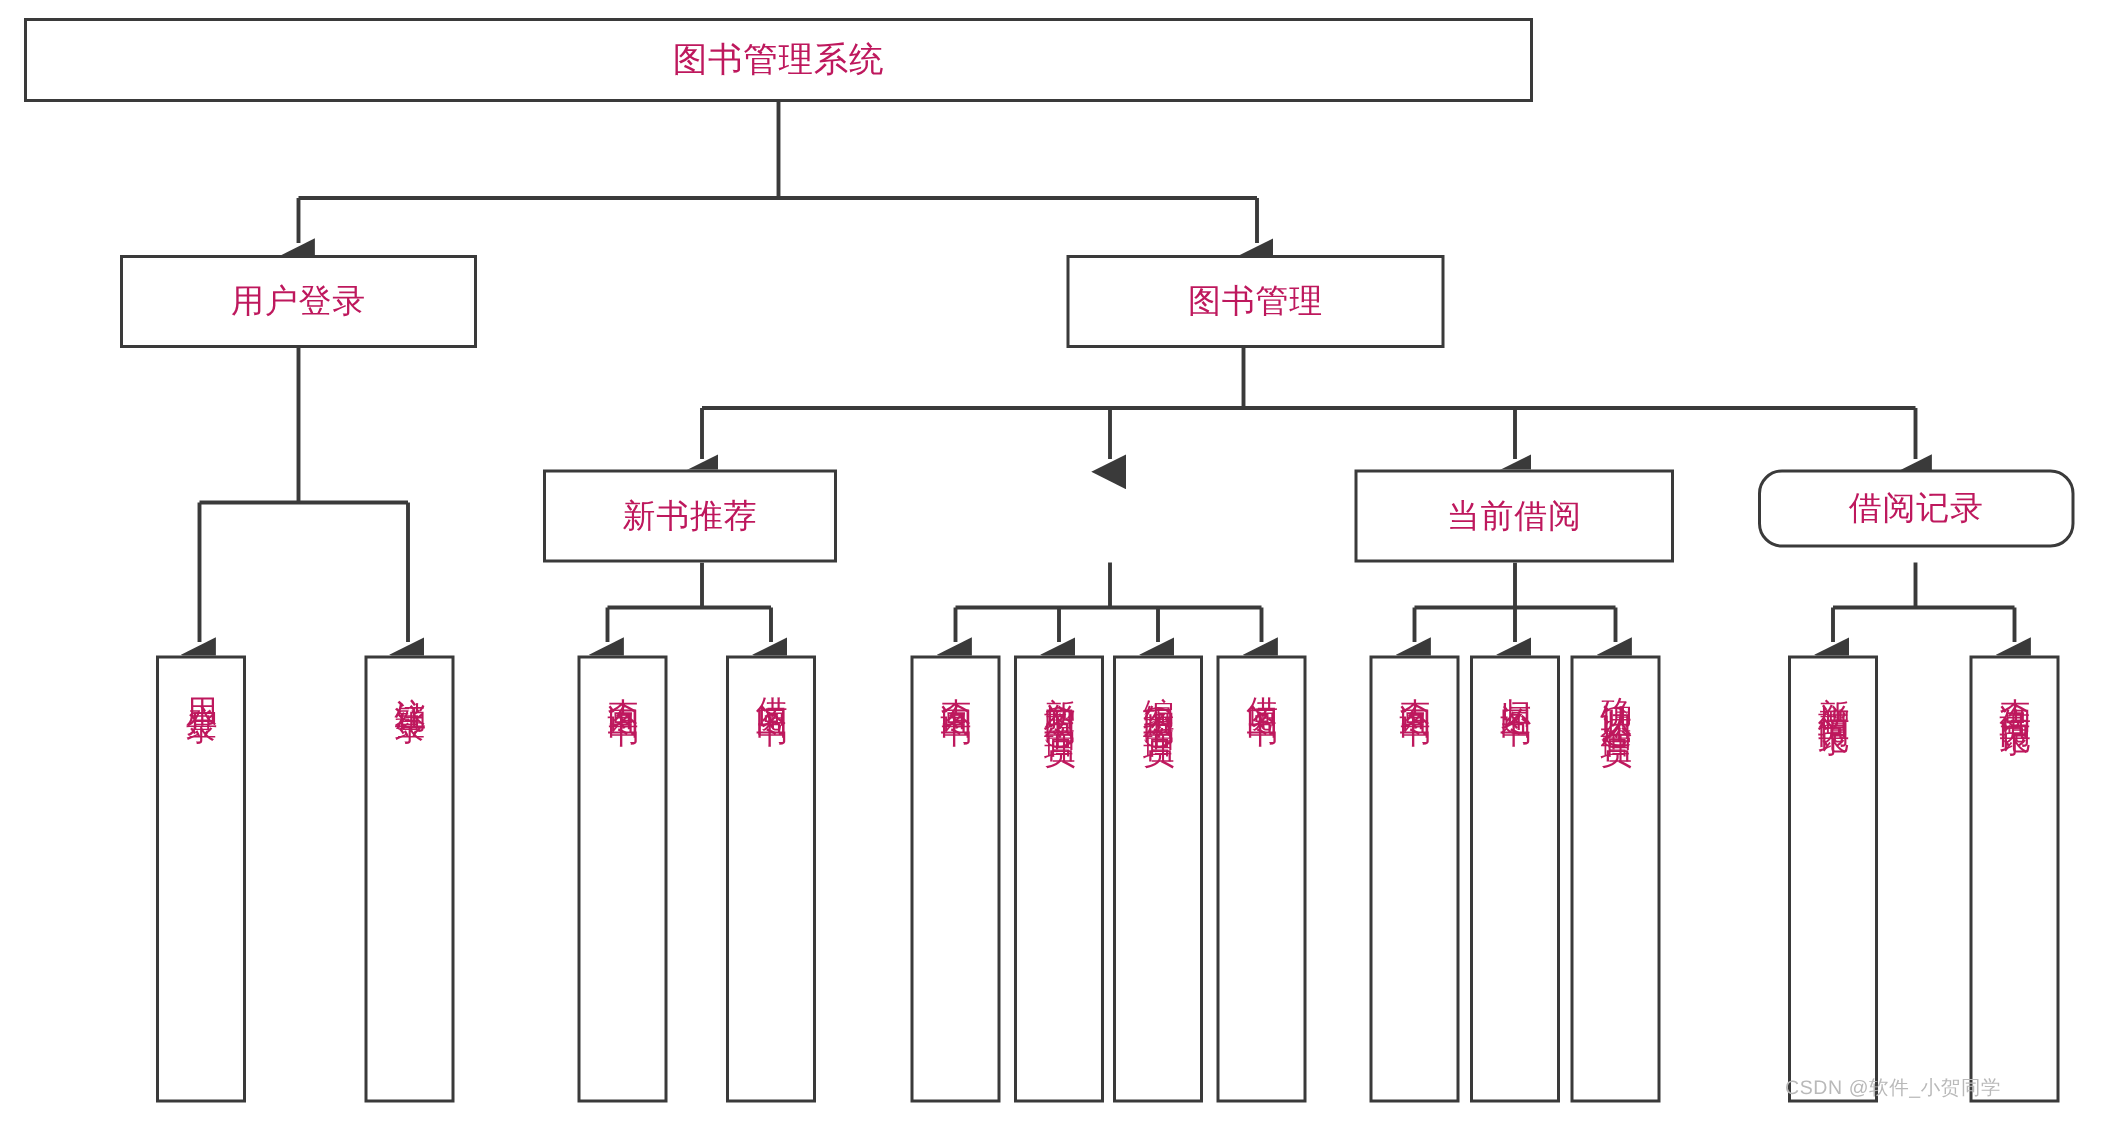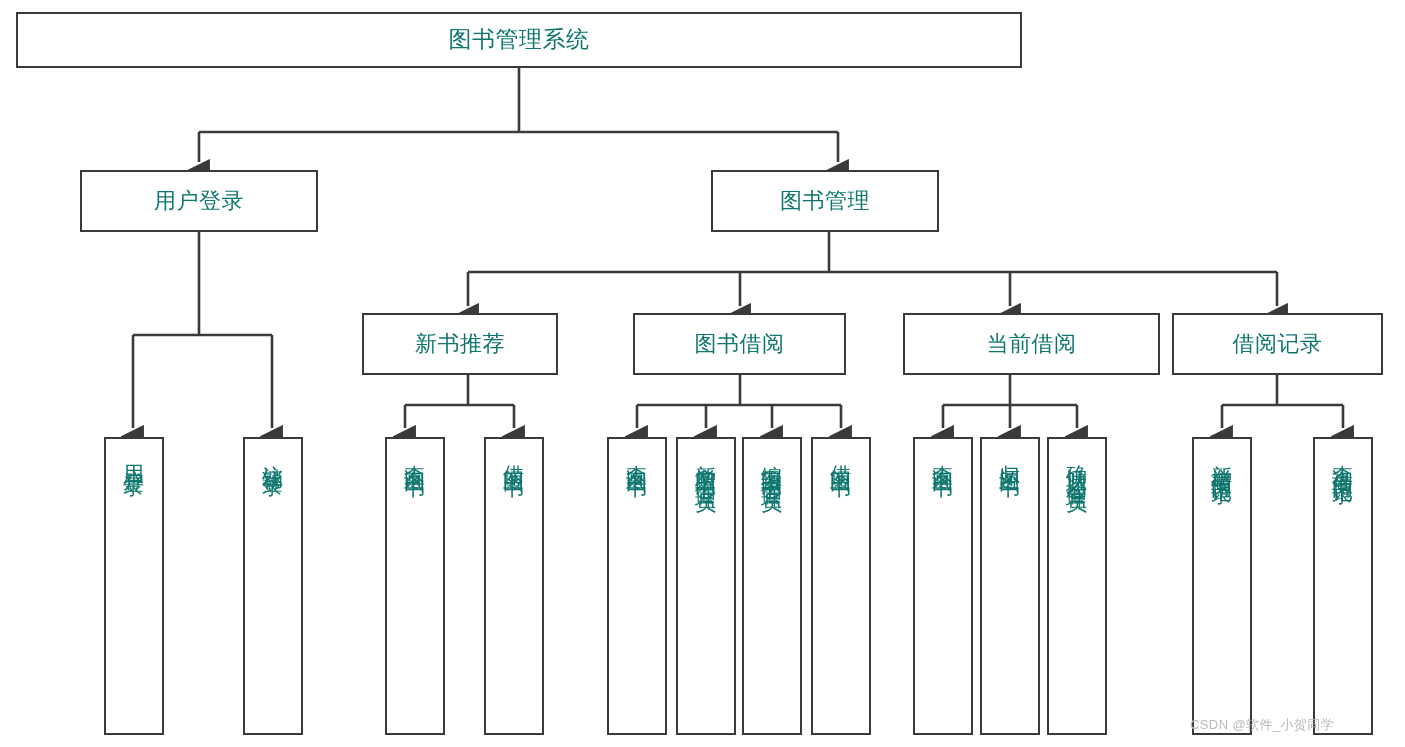--- a/index.html
+++ b/index.html
@@ -30,21 +30,21 @@
   .node {
     position: absolute;
     box-sizing: border-box;
     border: 2.4px solid #3a3a3a;
     background: #ffffff;
     display: flex;
     align-items: center;
     justify-content: center;
     text-align: center;
     line-height: 1.18;
-    color: #0f766e;
+    color: #be185d;
   }
   .node-label {
     display: block;
     white-space: pre-line;
   }
   
   .node.h .node-label {
     font-size: 22px;
     letter-spacing: 0.5px;
   }
@@ -128,34 +128,31 @@
     </g>
   </svg>
 
   <div class="node h root" style="left:16px; top:12px; width:1006px; height:56px;">
     <span class="node-label">图书管理系统</span>
   </div>
 
   <div class="node h" style="left:80px; top:170px; width:238px; height:62px;">
     <span class="node-label">用户登录</span>
   </div>
-  <div class="node h" style="left:711px; top:170px; width:228px; height:62px;">
+  <div class="node h" style="left:711px; top:170px; width:252px; height:62px;">
     <span class="node-label">图书管理</span>
   </div>
 
   <div class="node h" style="left:362px; top:313px; width:196px; height:62px;">
     <span class="node-label">新书推荐</span>
   </div>
-  <div class="node h" style="left:633px; top:313px; width:213px; height:62px;">
-    <span class="node-label">图书借阅</span>
-  </div>
-  <div class="node h" style="left:903px; top:313px; width:257px; height:62px;">
+  <div class="node h" style="left:903px; top:313px; width:213px; height:62px;">
     <span class="node-label">当前借阅</span>
   </div>
-  <div class="node h" style="left:1172px; top:313px; width:211px; height:62px;">
+  <div class="node h" style="left:1172px; top:313px; width:211px; height:52px;border-radius:16px;">
     <span class="node-label">借阅记录</span>
   </div>
 
   <div class="node v" style="left:104px; top:437px; width:60px; height:298px;">
     <span class="node-label">用户登录</span>
   </div>
   <div class="node v" style="left:243px; top:437px; width:60px; height:298px;">
     <span class="node-label">注销登录</span>
   </div>
 

